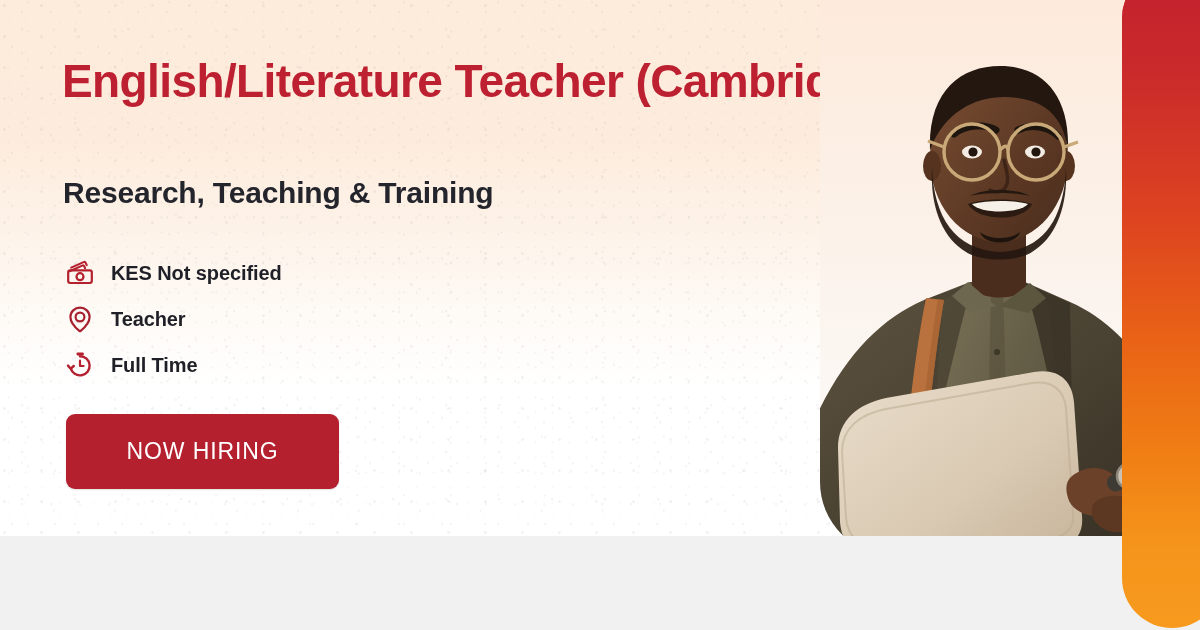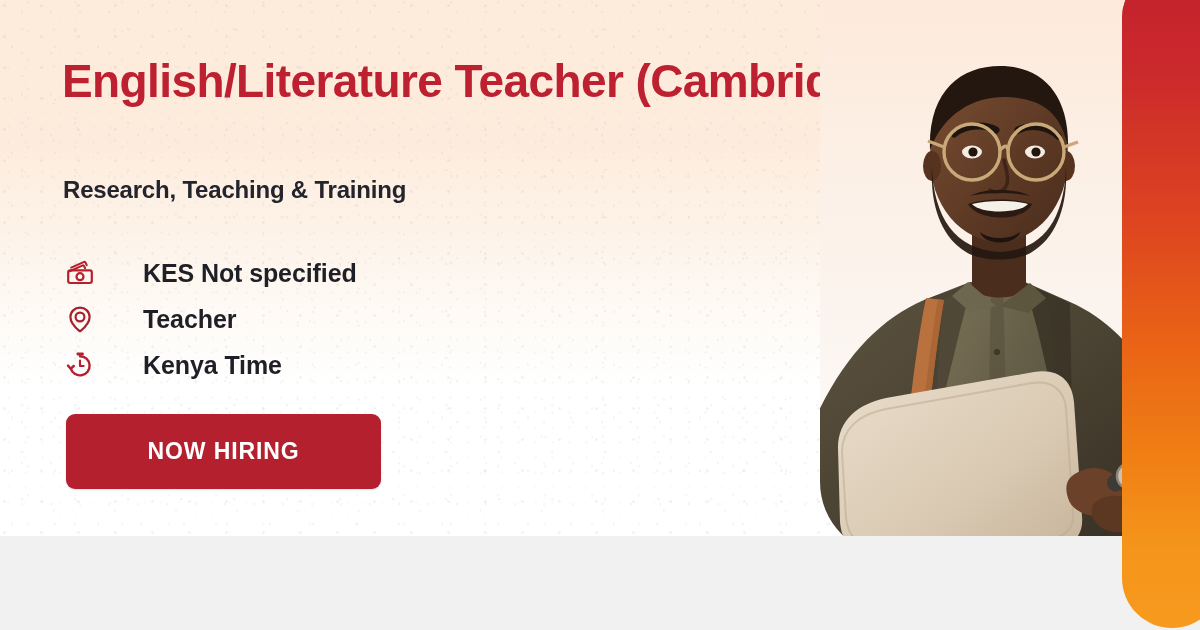--- a/index.html
+++ b/index.html
@@ -55,47 +55,47 @@
     position:absolute;left:62px;top:56px;
     width:1160px;
     font-size:46px;line-height:1.12;font-weight:700;
     letter-spacing:-.6px;
     color:#bd2030;
     white-space:nowrap;
   }
 
   .subtitle{
     position:absolute;left:63px;top:176px;
-    font-size:24px;font-weight:700;letter-spacing:-.2px;
+    font-size:30px;font-weight:700;letter-spacing:-.2px;
     color:#23242c;
   }
 
   
   .meta{position:absolute;left:63px;top:250px;}
   .meta-row{
     display:flex;align-items:center;height:46px;
   }
   .meta-ico{
     width:34px;height:34px;display:flex;align-items:center;justify-content:center;
     margin-right:14px;flex:none;
   }
   .meta-ico svg{display:block;}
   .meta-txt{
-    font-size:25px;font-weight:600;color:#1f2027;letter-spacing:-.1px;margin-left:32px;
+    font-size:20px;font-weight:600;color:#1f2027;letter-spacing:-.1px;
   }
 
   
   .cta{
     position:absolute;left:66px;top:414px;
-    width:315px;height:75px;
+    width:273px;height:75px;
     background:#b5202f;
     border:none;border-radius:9px;
     color:#ffffff;
     font-family:inherit;
-    font-size:23px;font-weight:700;letter-spacing:.9px;
+    font-size:23px;font-weight:400;letter-spacing:.9px;
     cursor:pointer;
     display:flex;align-items:center;justify-content:center;
     box-shadow:0 1px 2px rgba(0,0,0,.12);
   }
 
   
   .photo{
     position:absolute;left:820px;top:0;width:335px;height:556px;
     border-bottom-left-radius:74px;
     overflow:hidden;
@@ -160,21 +160,21 @@
 
       <div class="meta-row">
         <span class="meta-ico">
           <svg width="30" height="30" viewBox="0 0 30 30" fill="none">
             <rect x="11.6" y="2.6" width="7.2" height="3.0" rx="1.0" fill="#b5202f"></rect>
             <path d="M15 6.2 a9.6 9.6 0 1 1 -9.3 11.9" stroke="#b5202f" stroke-width="2.4" stroke-linecap="round"></path>
             <path d="M3.0 15.6 l2.7 3.1 3.1 -2.7" stroke="#b5202f" stroke-width="2.4" stroke-linecap="round" stroke-linejoin="round"></path>
             <path d="M15 10.7 v5.3 h3.6" stroke="#b5202f" stroke-width="2.2" stroke-linecap="round" stroke-linejoin="round"></path>
           </svg>
         </span>
-        <span class="meta-txt">Kenya Time</span>
+        <span class="meta-txt">Full Time</span>
       </div>
 
     </div>
 
     <button class="cta">NOW HIRING</button>
 
     <div class="photo">
       <svg viewBox="0 0 335 556" preserveAspectRatio="xMidYMin slice" role="img">
         <defs>
           <linearGradient id="pbg" x1="0" y1="0" x2="0" y2="1">

